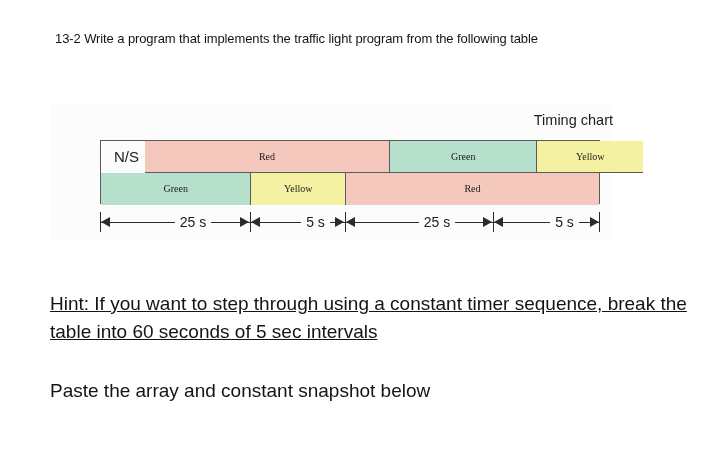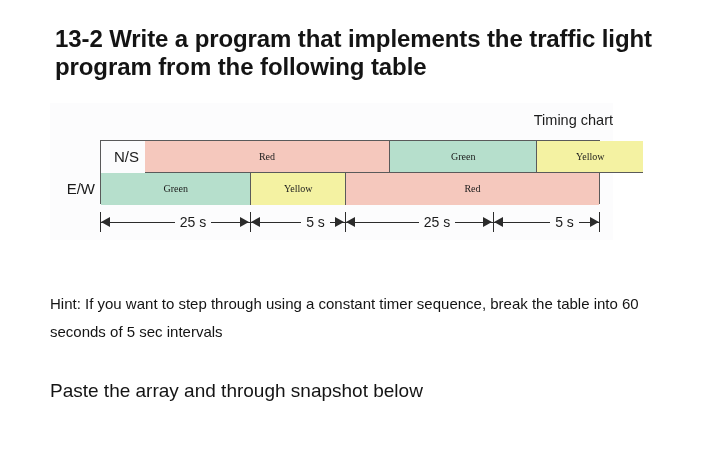--- a/index.html
+++ b/index.html
@@ -15,24 +15,24 @@
     font-family: "Liberation Sans", sans-serif;
     -webkit-font-smoothing: antialiased;
   }
 
   
   #question-heading {
     position: absolute;
     left: 55px;
     top: 25px;
     width: 630px;
-    font-size: 24px;
+    font-size: 13px;
     line-height: 28px;
     color: #141414;
-    font-weight: 700;
+    font-weight: 400;
     letter-spacing: -0.1px;
   }
 
   
   #timing-figure {
     position: absolute;
     left: 50px;
     top: 103px;
     width: 563px;
     height: 137px;
@@ -153,23 +153,24 @@
     background: #fcfcfd;
     padding: 0 5px;
   }
 
   
   #hint-block {
     position: absolute;
     left: 50px;
     top: 290px;
     width: 640px;
-    font-size: 15px;
+    font-size: 19px;
     line-height: 28px;
     color: #141414;
+    text-decoration: underline;
   }
   #paste-block {
     position: absolute;
     left: 50px;
     top: 377px;
     width: 640px;
     font-size: 19px;
     line-height: 28px;
     color: #141414;
   }
@@ -193,21 +194,20 @@
       </div>
       <div class="seg" style=";left:49%;width:29.6%;background:#b6dfcc">
         <span>Green</span>
       </div>
       <div class="seg" style=";left:78.6%;width:21.4%;background:#f4f2a2">
         <span>Yellow</span>
       </div>
     </div>
 
     <div class="chart-row row-ew">
-      <div class="row-label">E/W</div>
 
       <div class="seg" style=";left:0%;width:30%;background:#b6dfcc">
         <span>Green</span>
       </div>
       <div class="seg" style=";left:30%;width:19%;background:#f4f2a2">
         <span>Yellow</span>
       </div>
       <div class="seg" style=";left:49%;width:51%;background:#f5c8bd">
         <span>Red</span>
       </div>
@@ -254,13 +254,13 @@
       <div class="arrowhead ah-right"></div>
       <div class="ruler-text">
         <span>5 s</span>
       </div>
     </div>
   </div>
 </div>
 
 <div id="hint-block">Hint: If you want to step through using a constant timer sequence, break the table into 60 seconds of 5 sec intervals</div>
 
-<div id="paste-block">Paste the array and through snapshot below</div>
+<div id="paste-block">Paste the array and constant snapshot below</div>
 
 </body></html>

